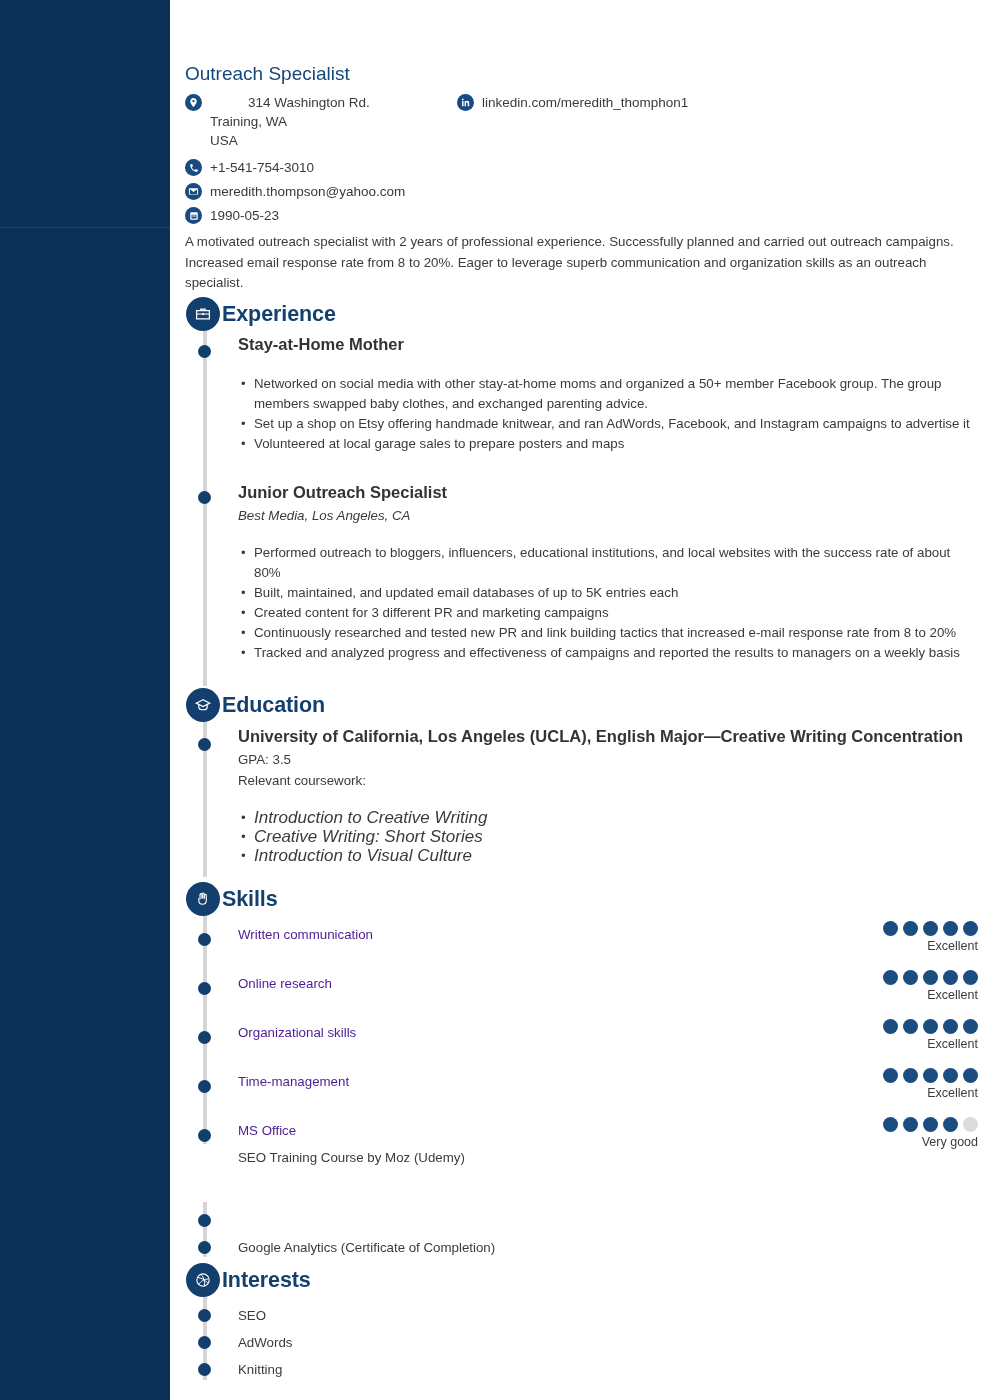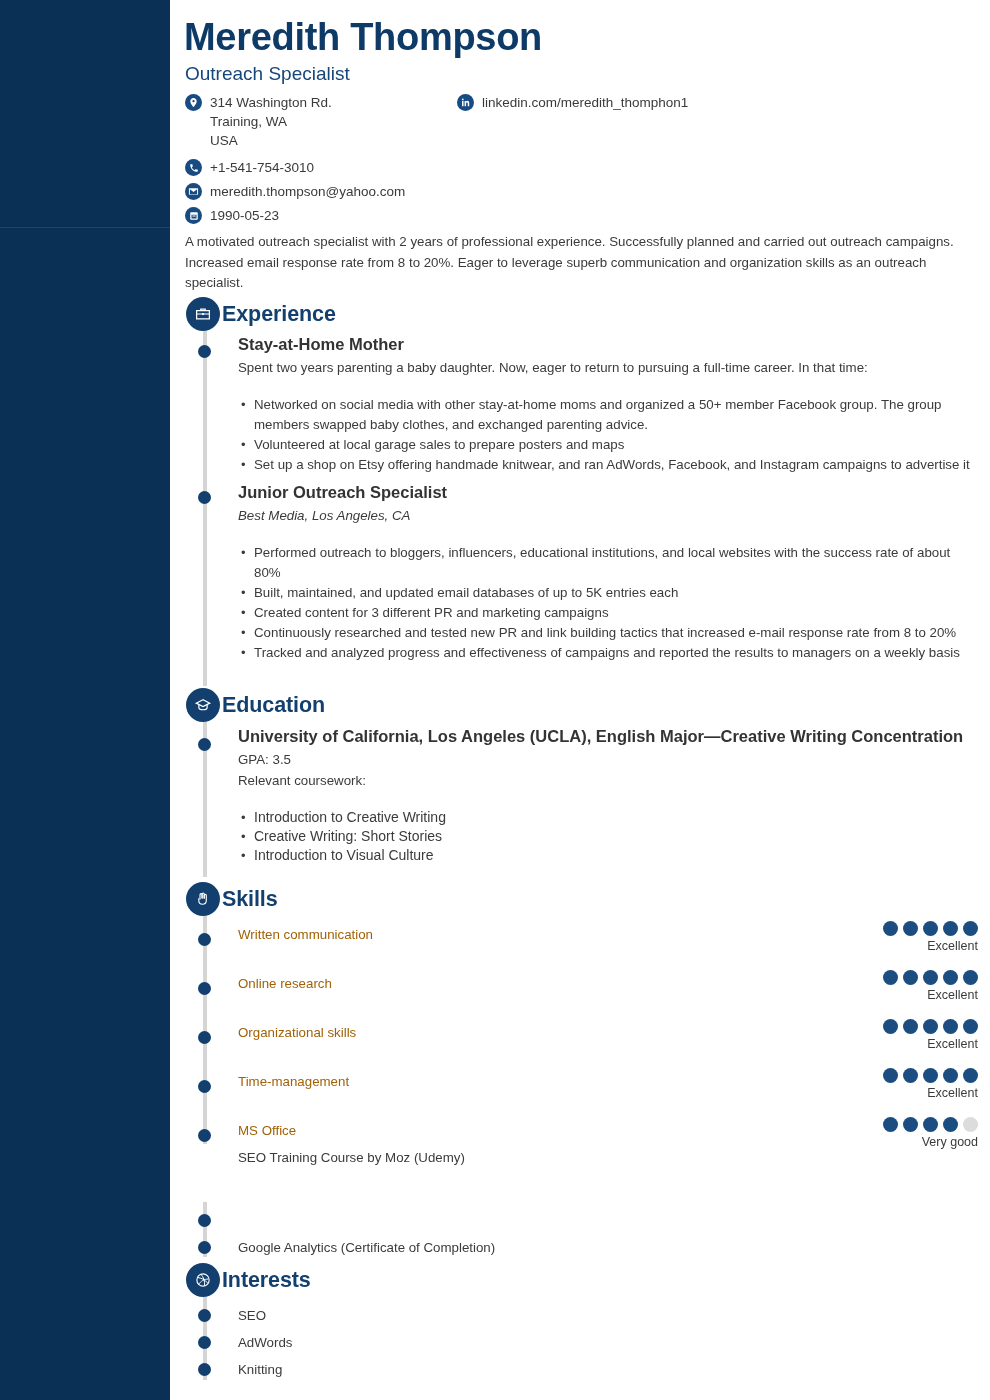--- a/index.html
+++ b/index.html
@@ -95,25 +95,25 @@
   .entry-sub { font-size: 13.3px; font-style: italic; color: #3b3b3b; line-height: 20px; margin-top: 1px; }
   .entry-desc { font-size: 13.3px; color: #3b3b3b; line-height: 20px; margin-top: 1px; }
   ul.bullets { list-style: none; margin-top: 17px; }
   ul.bullets li {
     position: relative; padding-left: 16px;
     font-size: 13.3px; color: #3b3b3b; line-height: 20px;
   }
   ul.bullets li::before {
     content: "\2022"; position: absolute; left: 3px; top: 0; color: #3b3b3b; font-size: 13px;
   }
-  ul.bullets.small li { font-size: 14px; line-height: 19px; }
+  ul.bullets.small li { font-size: 17px; line-height: 19px; font-style: italic; }
 
   
   .skill-row { position: absolute; left: 68px; width: 740px; }
-  .skill-name { position: absolute; left: 0; top: 0; font-size: 13.3px; color: #a16207; }
+  .skill-name { position: absolute; left: 0; top: 0; font-size: 13.3px; color: #4c1d95; }
   .skill-rate { position: absolute; right: 0; top: -6px; width: 120px; text-align: center; }
   .dots { display: flex; justify-content: flex-end; gap: 5px; }
   .dot { width: 15px; height: 15px; border-radius: 50%; background: #1b4d80; }
   .dot.off { background: #dcdcdc; }
   .rate-label { font-size: 12.5px; color: #3b3b3b; margin-top: 3px; text-align: right; }
 
   
   .simple-item {
     position: absolute; left: 68px; width: 740px;
     font-size: 13.3px; color: #3b3b3b; line-height: 18px;
@@ -128,33 +128,32 @@
   <div class="sidebar-divider"></div>
 
   <div class="date-label" style="top:342px;">2016-06 - 2018-06</div>
   <div class="date-label" style="top:489px;">2015-01 - 2016-06</div>
   <div class="date-label" style="top:735px;margin-top:35px;">2016-06</div>
   <div class="date-label" style="top:1213px;">2016-02</div>
   <div class="date-label" style="top:1240px;">2015-11</div>
 
   <div class="main">
 
-    <div class="name">Meredith Thompson</div>
     <div class="job-title">Outreach Specialist</div>
 
     <div class="contact">
 
       <div class="contact-row" style="left:0; top:0;">
         <span class="cicon">
           <svg width="11" height="11" viewBox="0 0 24 24">
               <path fill="#ffffff" d="M12 2C8.1 2 5 5.1 5 9c0 5.2 7 13 7 13s7-7.8 7-13c0-3.9-3.1-7-7-7zm0 9.5A2.5 2.5 0 1 1 12 6.5a2.5 2.5 0 0 1 0 5z"></path>
             </svg>
         </span>
         <span>
-          <span class="ctext" style="display:block;">314 Washington Rd.</span>
+          <span class="ctext" style="display:block;margin-left:38px;">314 Washington Rd.</span>
           <span class="ctext" style="display:block;">Training, WA</span>
           <span class="ctext" style="display:block;">USA</span>
         </span>
       </div>
 
       <div class="contact-row" style="left:0; top:65px;">
         <span class="cicon">
           <svg width="10" height="10" viewBox="0 0 24 24">
               <path fill="#ffffff" d="M6.6 10.8c1.4 2.8 3.8 5.1 6.6 6.6l2.2-2.2c.3-.3.7-.4 1-.2 1.1.4 2.4.6 3.6.6.6 0 1 .4 1 1V20c0 .6-.4 1-1 1C10.6 21 3 13.4 3 4c0-.6.4-1 1-1h3.5c.6 0 1 .4 1 1 0 1.3.2 2.5.6 3.6.1.3 0 .7-.2 1l-2.3 2.2z"></path>
             </svg>
@@ -202,25 +201,24 @@
           <circle cx="12" cy="12" r="1.5" fill="#ffffff"></circle>
         </svg>
       </span>
       <span class="sec-title">Experience</span>
     </div>
     <div class="rail" style="top:331px; height:355px;"></div>
 
     <div class="rail-dot" style="top:345px;"></div>
     <div class="entry" style="top:332px;">
       <div class="entry-title">Stay-at-Home Mother</div>
-      <div class="entry-desc">Spent two years parenting a baby daughter. Now, eager to return to pursuing a full-time career. In that time:</div>
       <ul class="bullets">
         <li>Networked on social media with other stay-at-home moms and organized a 50+ member Facebook group. The group members swapped baby clothes, and exchanged parenting advice.</li>
+        <li>Set up a shop on Etsy offering handmade knitwear, and ran AdWords, Facebook, and Instagram campaigns to advertise it</li>
         <li>Volunteered at local garage sales to prepare posters and maps</li>
-        <li>Set up a shop on Etsy offering handmade knitwear, and ran AdWords, Facebook, and Instagram campaigns to advertise it</li>
       </ul>
     </div>
 
     <div class="rail-dot" style="top:491px;"></div>
     <div class="entry" style="top:480px;">
       <div class="entry-title">Junior Outreach Specialist</div>
       <div class="entry-sub">Best Media, Los Angeles, CA</div>
       <ul class="bullets">
         <li>Performed outreach to bloggers, influencers, educational institutions, and local websites with the success rate of about 80%</li>
         <li>Built, maintained, and updated email databases of up to 5K entries each</li>

